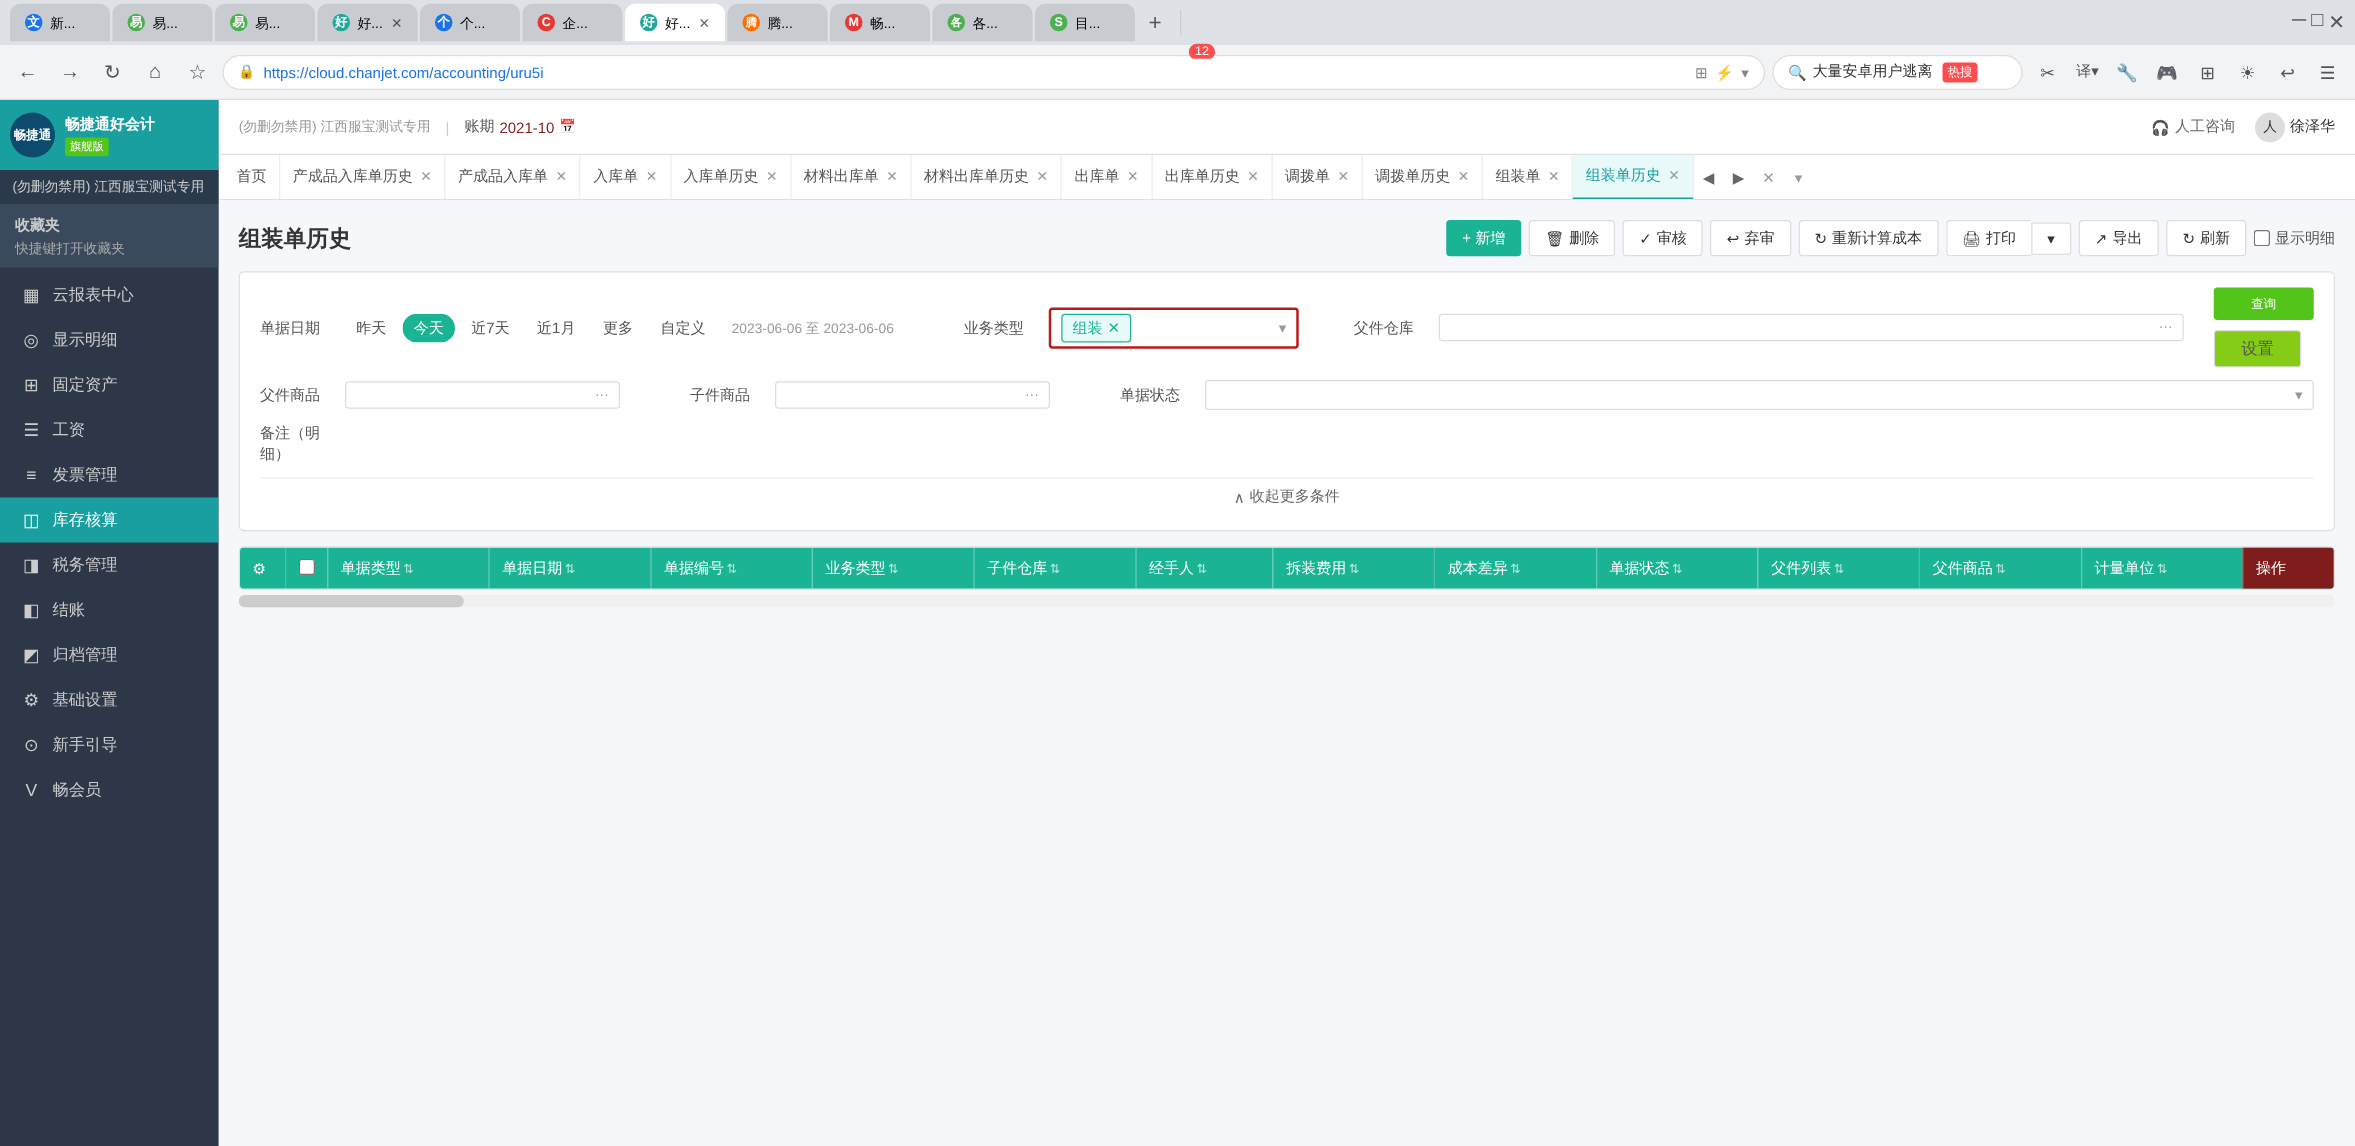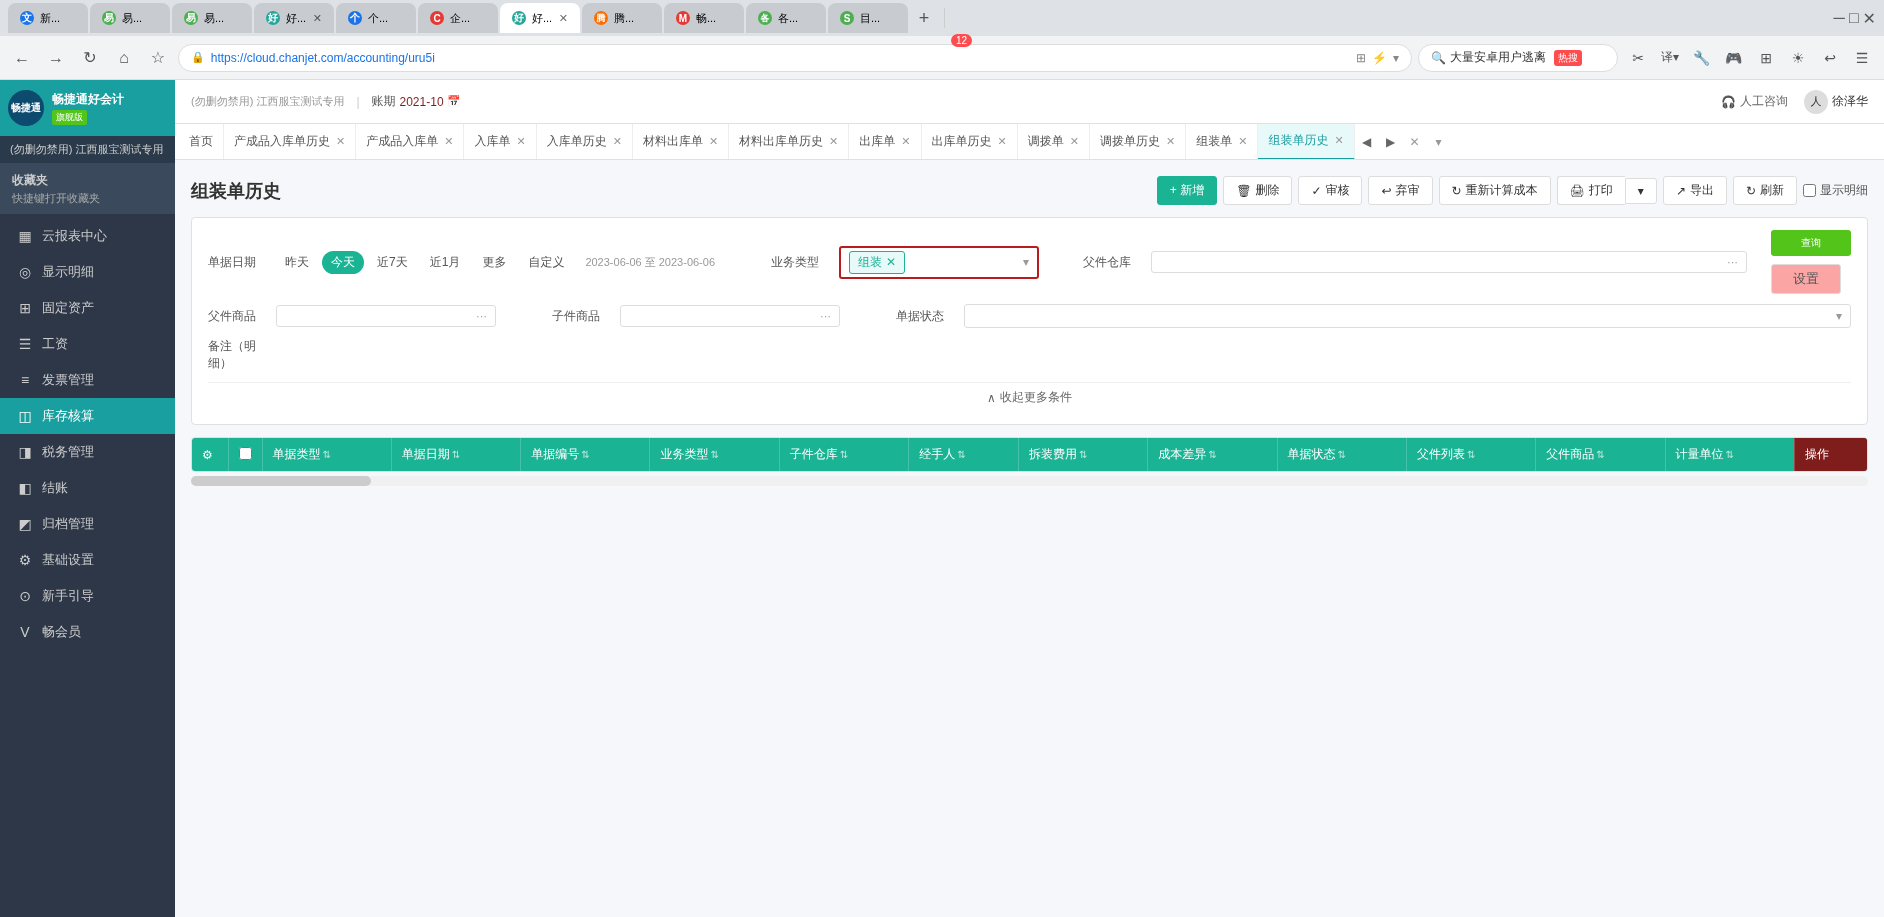--- a/index.html
+++ b/index.html
@@ -84,21 +84,21 @@
     .table-header th:last-child { border-right: none; }
     .th-sort { display: flex; align-items: center; gap: 2px; }
     .sort-icon { font-size: 10px; opacity: 0.7; }
     .th-settings { width: 36px; text-align: center; }
     .th-checkbox { width: 28px; text-align: center; }
     .th-ops { background: #7f1d1d; color: #fff; text-align: center; }
     .table-container { border: 1px solid #e0e0e0; border-radius: 4px; overflow: hidden; }
 
     
     .query-btn { background: #52c41a; color: #fff; border: none; border-radius: 3px; padding: 6px 16px; cursor: pointer; font-size: 10px; display: block; margin-bottom: 4px; width: 80px; }
-    .settings-btn { background: #fca5a5; color: #555; border: 1px solid #ddd; border-radius: 3px; padding: 5px 16px; cursor: pointer; font-size: 13px; display: block; width: 70px; text-align: center; }
+    .settings-btn { background: #84cc16; color: #555; border: 1px solid #ddd; border-radius: 3px; padding: 5px 16px; cursor: pointer; font-size: 13px; display: block; width: 70px; text-align: center; }
     .query-settings-panel { display: flex; flex-direction: column; gap: 4px; margin-left: 8px; }
     input[type="checkbox"] { cursor: pointer; }
     .badge-container { position: relative; display: inline-block; margin-top: 44px; }
   </style>
 </head>
 <body>
 
 <div class="browser-chrome">
   <div style="display:flex; align-items:center; gap:2px; overflow:hidden; flex:1;">
 

